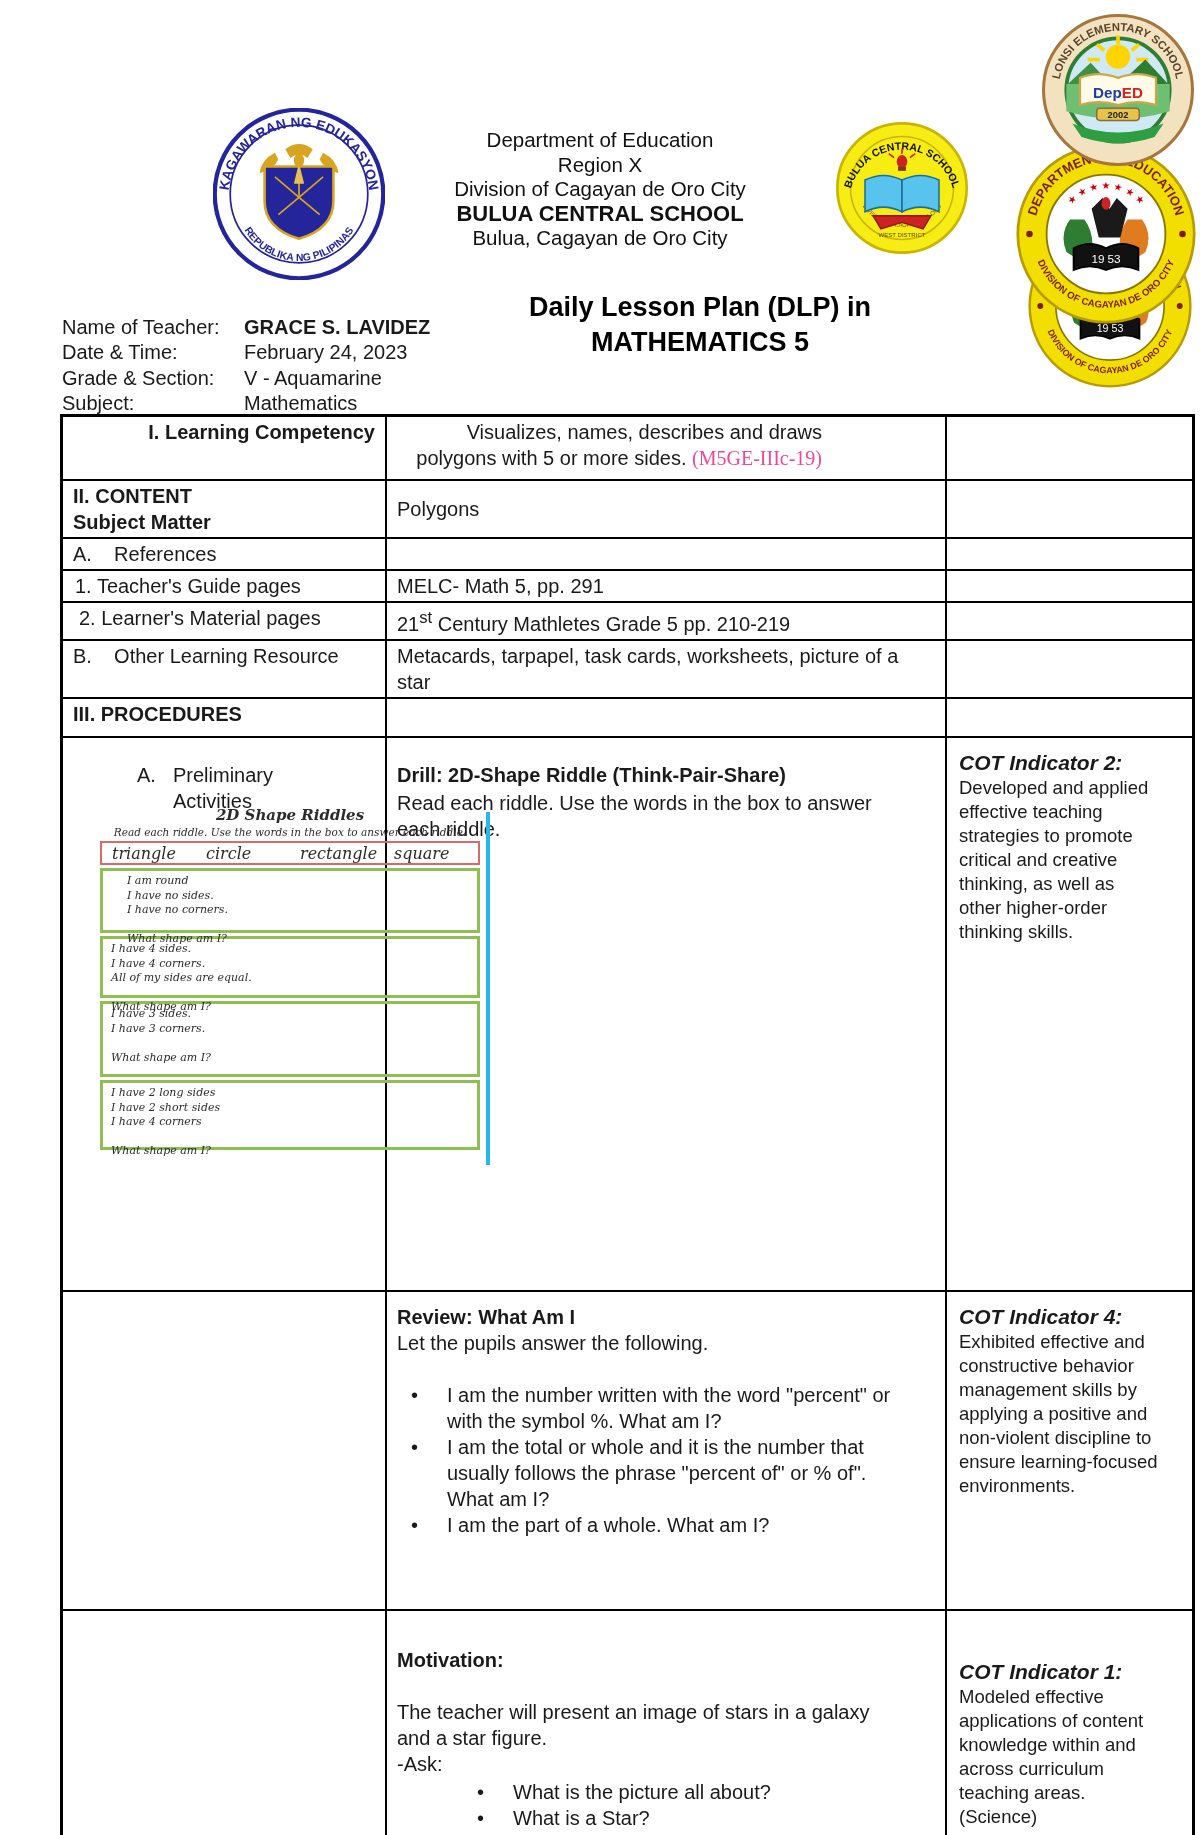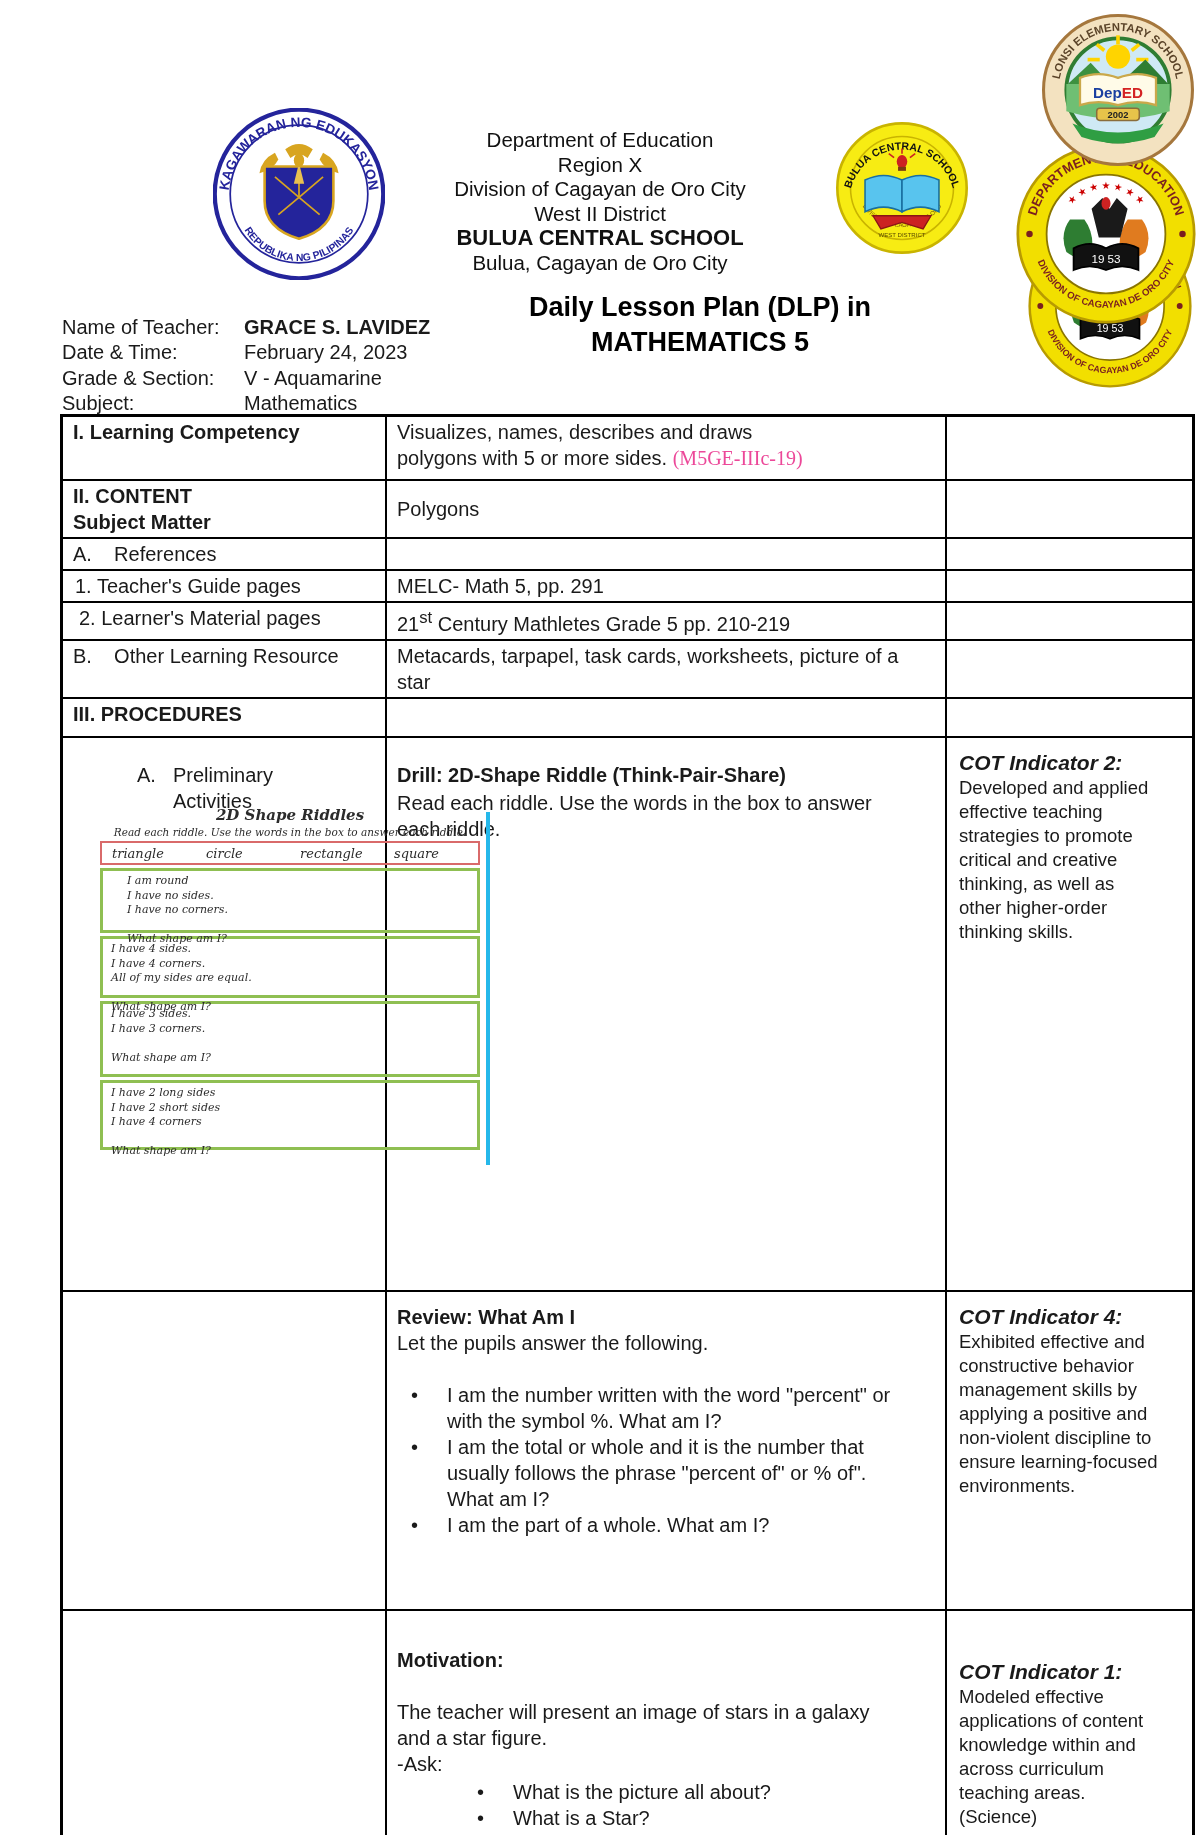--- a/index.html
+++ b/index.html
@@ -30,21 +30,21 @@
   table.lesson{position:absolute;left:60px;top:414px;width:1065px;
                border-collapse:collapse;table-layout:fixed;font-size:20px;line-height:26px;}
   table.lesson td{border:2px solid #000;vertical-align:top;padding:2px 10px;overflow:hidden;}
   table.lesson{border:3px solid #000;}
   td.c1{width:302px;}
   td.c2{width:538px;}
   td.c3{width:225px;}
   .bold{font-weight:bold;}
   .red{color:#ec4899;font-family:Liberation Serif, serif;}
   .prewrap{white-space:pre-wrap;}
-  .r1 td{height:58px;}
+  .r1 td{height:58px;text-align:right;}
   .r2 td{height:45px;}
   .r3 td{height:20px;}
   .r4 td{height:22px;}
   .r5 td{height:22px;}
   .r6 td{height:46px;}
   .r7 td{height:33px;}
   .r8 td{height:526px;}
   .r9 td{height:303px;}
   .r10 td{height:244px;}
   .comp-text{max-width:425px;}
@@ -75,21 +75,21 @@
   .m-bullets{margin-top:2px;}
   .m-bullet-row{display:flex;}
   .m-bullet-glyph{width:36px;margin-left:80px;}
 
   
   .worksheet{position:absolute;left:100px;top:806px;width:380px;height:356px;
              font-family:"DejaVu Serif",serif;font-style:italic;color:#2b2b2b;}
   .ws-title{text-align:center;font-size:15px;font-weight:bold;}
   .ws-sub{text-align:center;font-size:10.5px;margin-top:2px;}
   .ws-wordbank{border:2px solid #d96a6a;height:20px;margin-top:3px;
-               display:flex;align-items:center;font-size:13px;}
+               display:flex;align-items:center;font-size:16px;}
   .ws-word{flex:1;padding-left:10px;}
   .ws-box{border:3px solid #8fbf52;font-size:11px;line-height:14.5px;
           padding:3px 8px;white-space:pre-line;margin-top:3px;}
   .ws-b1{height:53px;padding-left:24px;}
   .ws-b2{height:50px;}
   .ws-b3{height:64px;}
   .ws-b4{height:58px;}
   .cyan-line{position:absolute;left:486px;top:812px;width:4px;height:353px;background:#25b8ea;}
 
   
@@ -211,21 +211,20 @@
     <path d="M22,44 Q36,37 50,44 L50,68 Q36,61 22,68 Z" fill="#58c4ee" stroke="#1a6fa0" stroke-width="1.2"></path>
     <path d="M78,44 Q64,37 50,44 L50,68 Q64,61 78,68 Z" fill="#58c4ee" stroke="#1a6fa0" stroke-width="1.2"></path>
     <path d="M28,71 L72,71 L66,81 L50,76 L34,81 Z" fill="#cc2222" stroke="#8a1515"></path>
     <text x="50" y="87" font-size="4.6" fill="#5a4a00" text-anchor="middle">WEST DISTRICT</text>
   </svg>
 
   <div class="dept-block">
     <div>Department of Education</div>
     <div>Region X</div>
     <div>Division of Cagayan de Oro City</div>
-    <div>West II District</div>
     <div class="l-bold">BULUA CENTRAL SCHOOL</div>
     <div>Bulua, Cagayan de Oro City</div>
   </div>
 
   <div class="dlp-title">
     <div>Daily Lesson Plan (DLP) in</div>
     <div>MATHEMATICS 5</div>
   </div>
 
   <div class="teacher-info">

